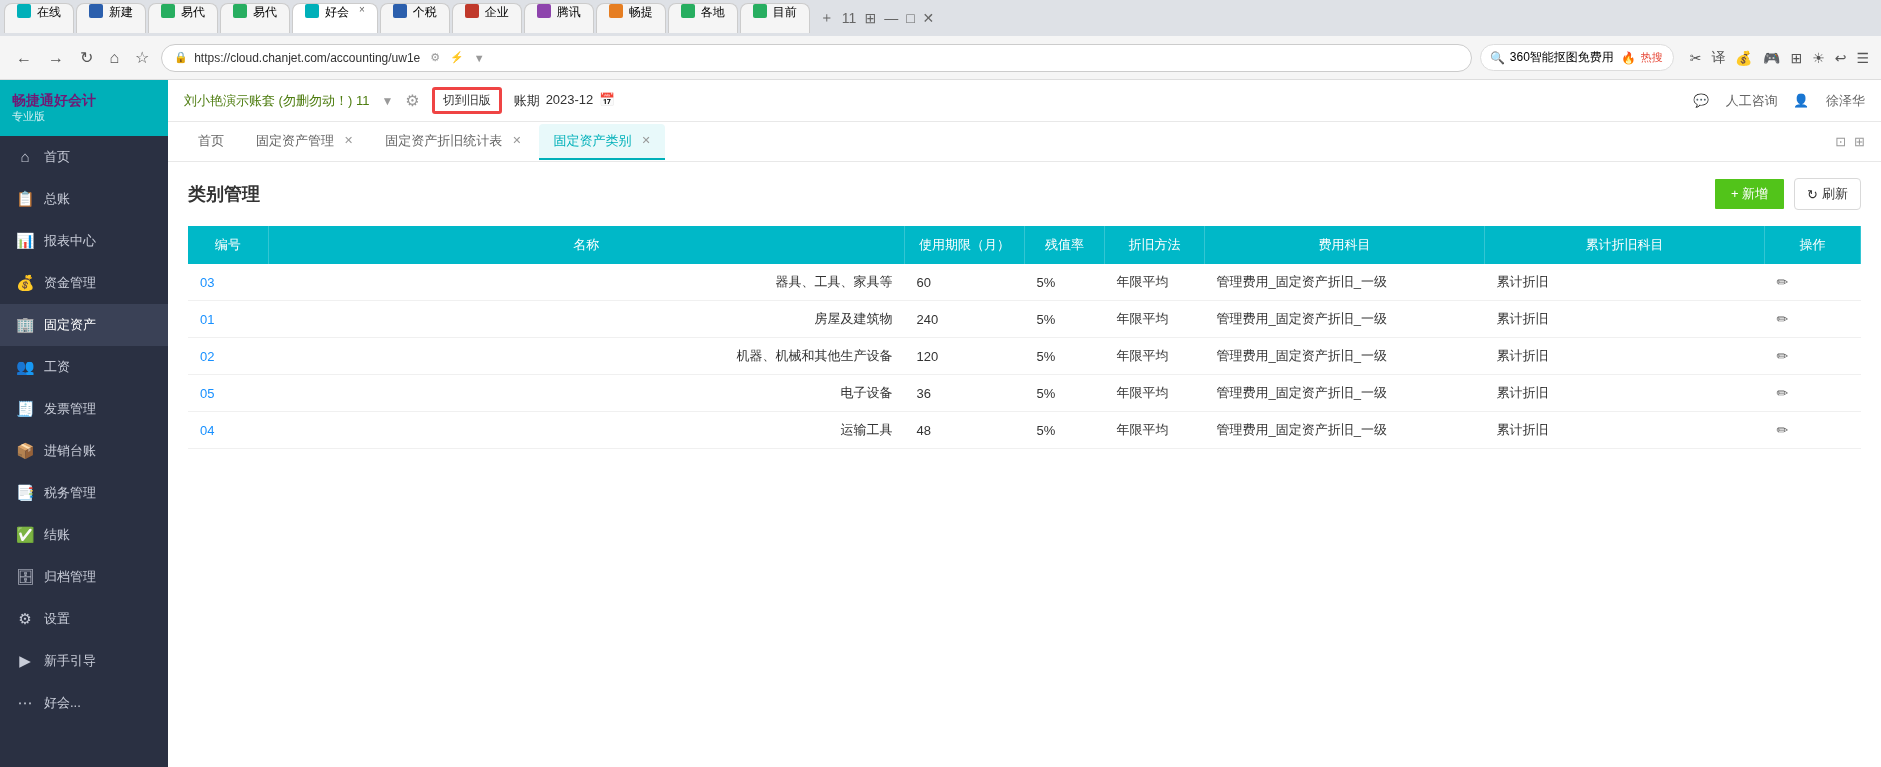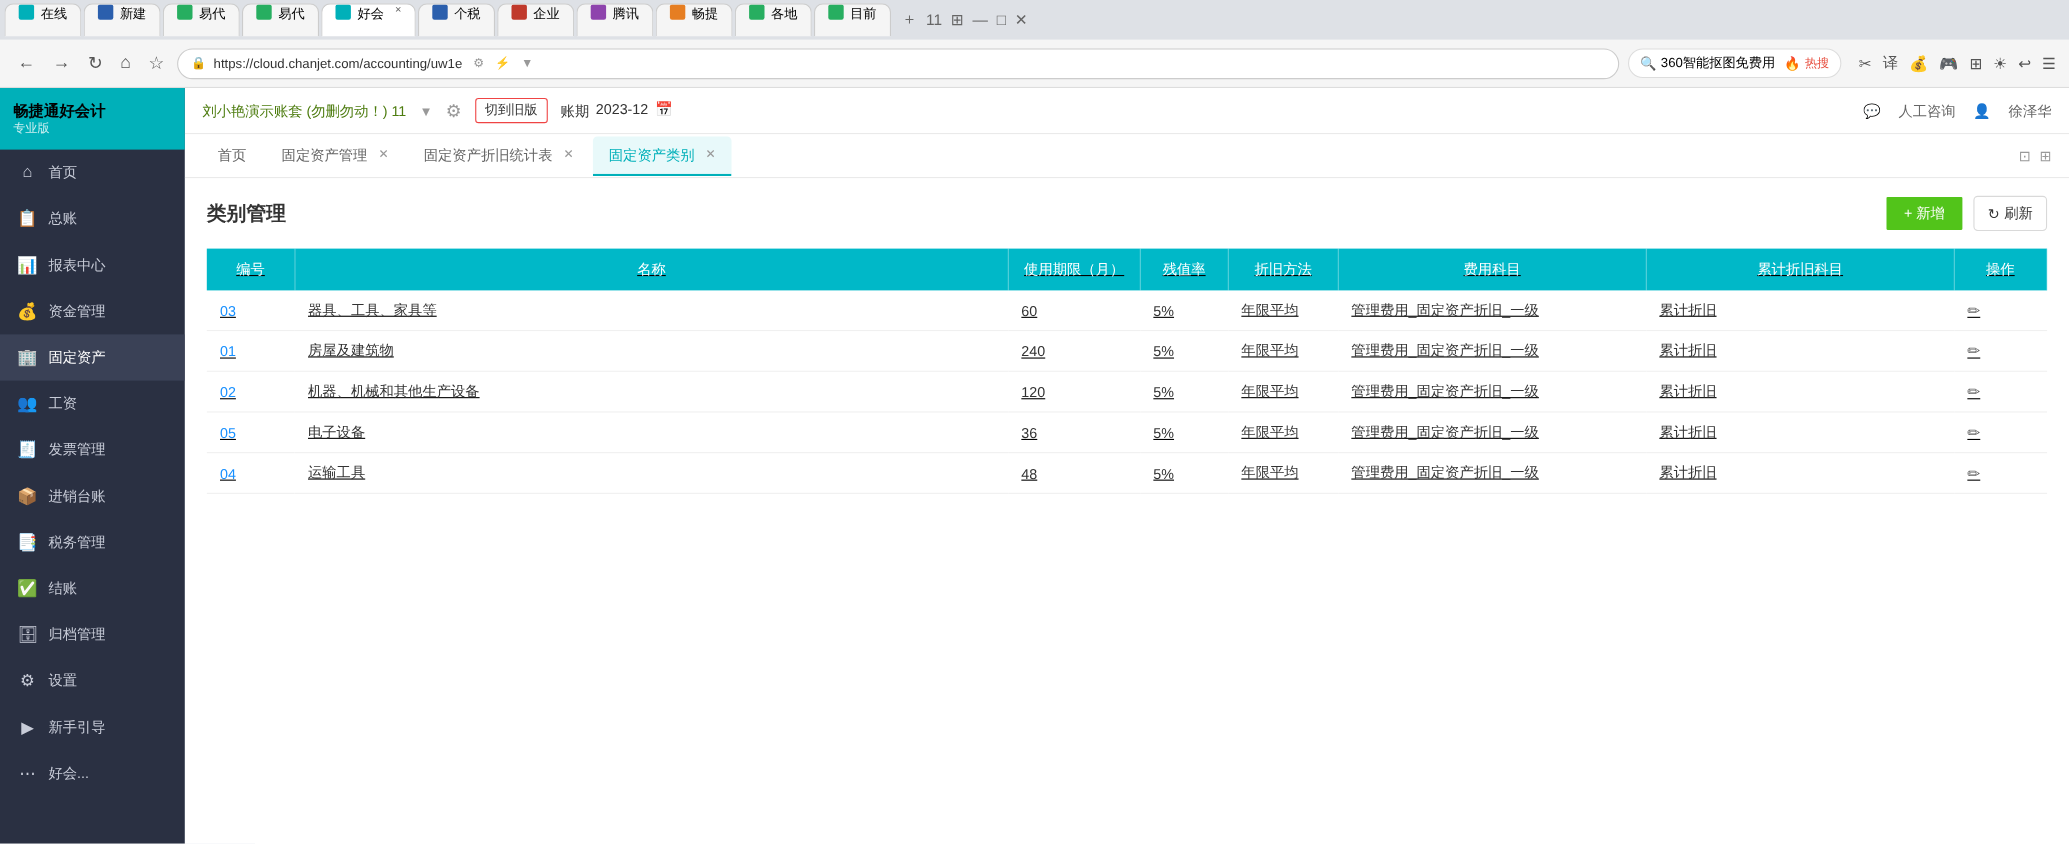--- a/index.html
+++ b/index.html
@@ -22,33 +22,33 @@
     .address-url { font-size: 12px; color: #333; }
     .search-area { display: flex; align-items: center; gap: 4px; padding: 4px 10px; background: #fff; border: 1px solid #ddd; border-radius: 14px; font-size: 12px; }
     .toolbar-icons { display: flex; align-items: center; gap: 10px; margin-left: 8px; font-size: 14px; color: #555; }
 
     
     .app-container { display: flex; height: calc(767px - 80px); }
 
     
     .sidebar { width: 168px; background: #2a3042; display: flex; flex-direction: column; height: 100%; flex-shrink: 0; }
     .sidebar-logo { background: #00b0b9; padding: 12px; display: flex; align-items: center; gap: 8px; }
-    .sidebar-logo-text { color: #000000; font-size: 14px; font-weight: bold; line-height: 1.2; }
+    .sidebar-logo-text { color: #701a75; font-size: 14px; font-weight: bold; line-height: 1.2; }
     .sidebar-logo-sub { color: rgba(255,255,255,0.8); font-size: 11px; }
     .sidebar-nav { flex: 1; overflow-y: auto; }
     .sidebar-item { display: flex; align-items: center; gap: 10px; padding: 12px 16px; color: #c8ccd8; cursor: pointer; transition: background 0.2s; }
     .sidebar-item.active { background: #3a4156; color: #fff; }
     .sidebar-item-icon { font-size: 15px; width: 18px; text-align: center; }
     .sidebar-item-label { font-size: 13px; }
 
     
     .app-topbar { height: 42px; background: #fff; border-bottom: 1px solid #e8e8e8; display: flex; align-items: center; padding: 0 16px; gap: 12px; }
     .user-info { font-size: 13px; color: #4d7c0f; }
     .period-info { font-size: 13px; color: #333; display: flex; align-items: flex-start; gap: 6px; }
-    .switch-btn { border: 1px solid #ef4444; border-radius: 3px; padding: 2px 8px; font-size: 12px; cursor: pointer; background: #fff; color: #333; }
+    .switch-btn { border: 3px solid #ef4444; border-radius: 3px; padding: 2px 8px; font-size: 12px; cursor: pointer; background: #fff; color: #333; }
     .topbar-actions { margin-left: auto; display: flex; align-items: center; gap: 16px; color: #666; font-size: 13px; }
 
     
     .main-content { flex: 1; display: flex; flex-direction: column; overflow: hidden; }
     .content-area { flex: 1; background: #fff; overflow: auto; }
 
     
     .page-tabs { display: flex; align-items: center; background: #fff; border-bottom: 1px solid #e8e8e8; padding: 0 16px; height: 40px; gap: 4px; }
     .page-tab { display: flex; align-items: center; gap: 6px; padding: 8px 14px; font-size: 13px; color: #666; cursor: pointer; border-bottom: 2px solid transparent; white-space: nowrap; }
     .page-tab.active { color: #00b0b9; border-bottom: 2px solid #00b0b9; background: #e8f9fa; border-radius: 4px 4px 0 0; text-align: right; }
@@ -57,34 +57,34 @@
 
     
     .category-content { padding: 16px 20px; }
     .category-header { display: flex; align-items: center; justify-content: space-between; margin-bottom: 16px; }
     .category-title { font-size: 18px; font-weight: bold; color: #333; }
     .header-actions { display: flex; gap: 10px; align-items: center; }
     .btn-add { background: #52c41a; color: white; border: none; border-radius: 1px; padding: 6px 16px; font-size: 13px; cursor: pointer; display: flex; align-items: center; gap: 4px; }
     .btn-refresh { background: #fff; color: #333; border: 1px solid #d9d9d9; border-radius: 4px; padding: 6px 12px; font-size: 13px; cursor: pointer; display: flex; align-items: center; gap: 4px; }
 
     
-    .data-table { width: 100%; border-collapse: collapse; font-size: 13px; text-decoration: underline; }
+    .data-table { width: 100%; border-collapse: collapse; font-size: 13px; }
     .data-table th { background: #00b8c8; color: white; padding: 10px 12px; text-align: center; font-weight: normal; border-right: 1px solid rgba(255,255,255,0.2); }
     .data-table td { padding: 9px 12px; border-bottom: 1px solid #f0f0f0; text-align: left; color: #333; }
-    .data-table .td-name { text-align: left; }
+    .data-table .td-name { text-align: right; }
     .data-table .td-code { color: #1890ff; }
     .td-edit { color: #666; cursor: pointer; font-size: 14px; }
     .th-code { width: 80px; }
     .th-name { }
     .th-period { width: 120px; margin-left: 45px; }
     .th-residual { width: 80px; }
     .th-method { width: 100px; }
     .th-expense { width: 280px; }
     .th-accum { width: 280px; margin-left: 10px; }
-    .th-action { width: 84px; }
+    .th-action { width: 96px; }
   </style>
 </head>
 <body>
 
 <div class="browser-chrome">
   <div class="tab-bar">
 
     <div class="browser-tab">
       <span class="favicon" style="background:#00b0b9;"></span>
       <span>在线</span>

